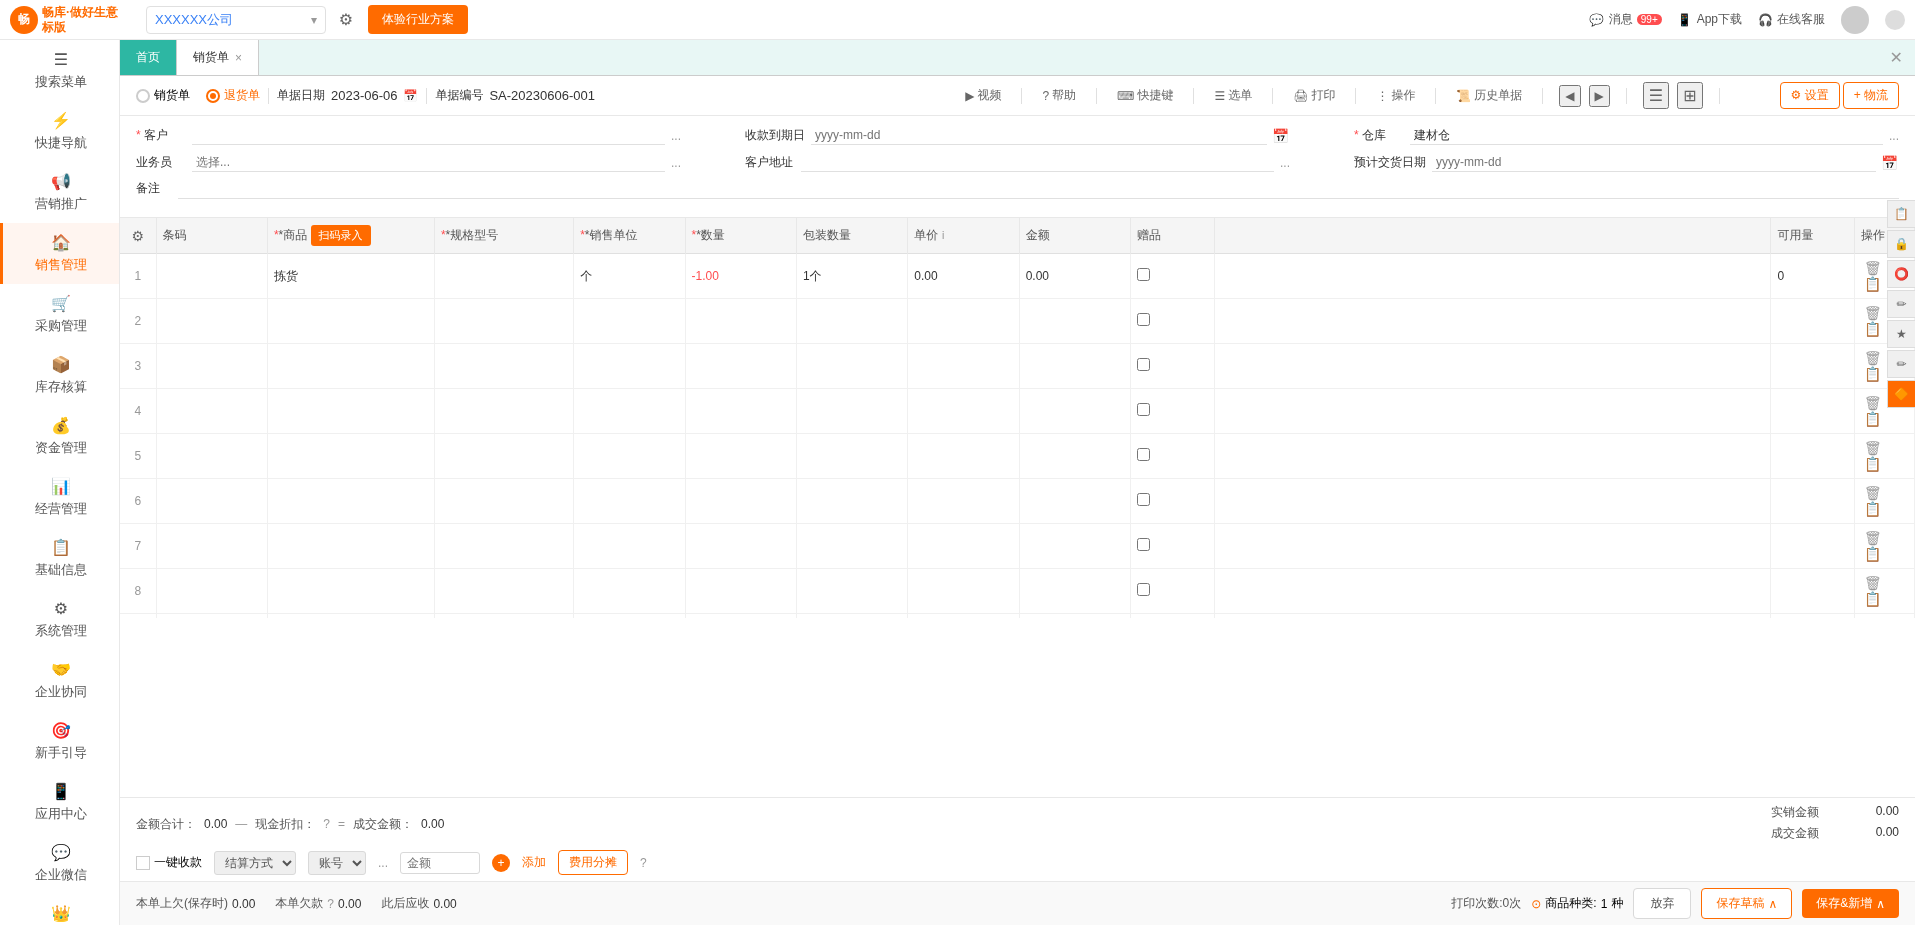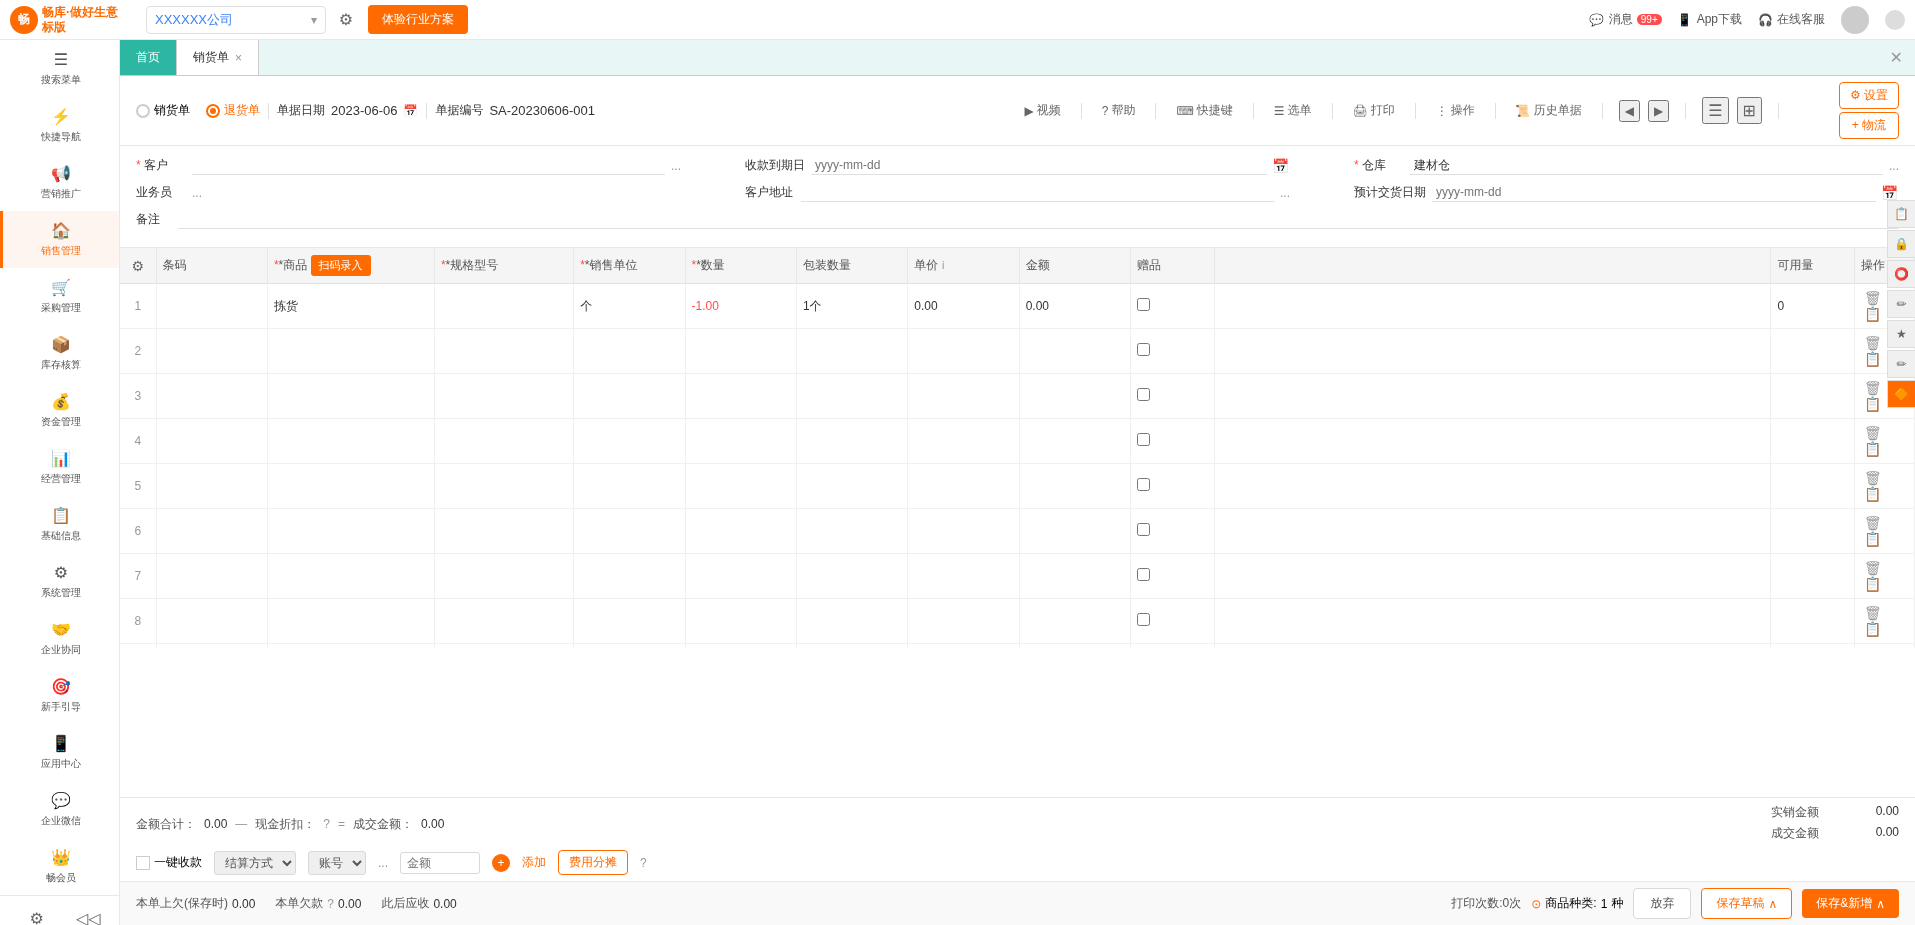--- a/index.html
+++ b/index.html
@@ -120,21 +120,21 @@
       color: #555;
       border-left: 3px solid transparent;
       gap: 4px;
     }
     .sidebar-item.active {
       background: #fff5f0;
       color: #ff6b00;
       border-left-color: #ff6b00;
     }
     .sidebar-icon { font-size: 16px; }
-    .sidebar-label { font-size: 10px; text-align: center; }
+    .sidebar-label { font-size: 13px; text-align: center; }
     .sidebar-item.active .sidebar-label { color: #ff6b00; }
     .sidebar-bottom {
       margin-top: auto;
       display: flex;
       justify-content: space-around;
       padding: 8px;
       border-top: 1px solid #e8e8e8;
     }
 
     
@@ -232,21 +232,21 @@
     }
 
     
     .form-fields {
       background: white;
       padding: 10px 16px;
       border-bottom: 1px solid #e8e8e8;
     }
     .fields-row {
       display: flex;
-      align-items: center;
+      align-items: flex-start;
       gap: 12px;
       margin-bottom: 8px;
     }
     .field-group {
       display: flex;
       align-items: center;
       flex: 1;
       gap: 6px;
     }
     .field-label {
@@ -684,21 +684,21 @@
           <span>历史单据</span>
         </div>
         <div class="divider-v"></div>
         <button class="toolbar-btn">◀</button>
         <button class="toolbar-btn">▶</button>
         <div class="divider-v"></div>
 
         <button class="toolbar-btn" style="font-size:16px;">☰</button>
         <button class="toolbar-btn" style="font-size:16px;">⊞</button>
         <div class="divider-v"></div>
-        <div style="display:flex; flex-direction:column; gap:3px;padding-left:44px;">
+        <div style="display:flex; flex-direction:row; gap:3px;padding-left:44px;">
           <button class="settings-btn">⚙ 设置</button>
           <button class="logistics-btn">+ 物流</button>
         </div>
       </div>
     </div>
 
     <div class="form-fields">
 
       <div class="fields-row">
         <div class="field-group">
@@ -716,20 +716,21 @@
         <div class="field-group">
           <span class="field-label required">仓库</span>
           <input class="field-input" value="建材仓" style="min-width: 160px;">
           <span class="field-dots">...</span>
         </div>
       </div>
 
       <div class="fields-row">
         <div class="field-group">
           <span class="field-label">业务员</span>
+          <input class="field-input" placeholder="选择..." style="min-width: 200px;">
           <span class="field-dots">...</span>
         </div>
         <div style="width:40px;"></div>
         <div class="field-group">
           <span class="field-label">客户地址</span>
           <input class="field-input" style="min-width: 280px;">
           <span class="field-dots">...</span>
         </div>
         <div style="width:40px;"></div>
         <div class="field-group">

